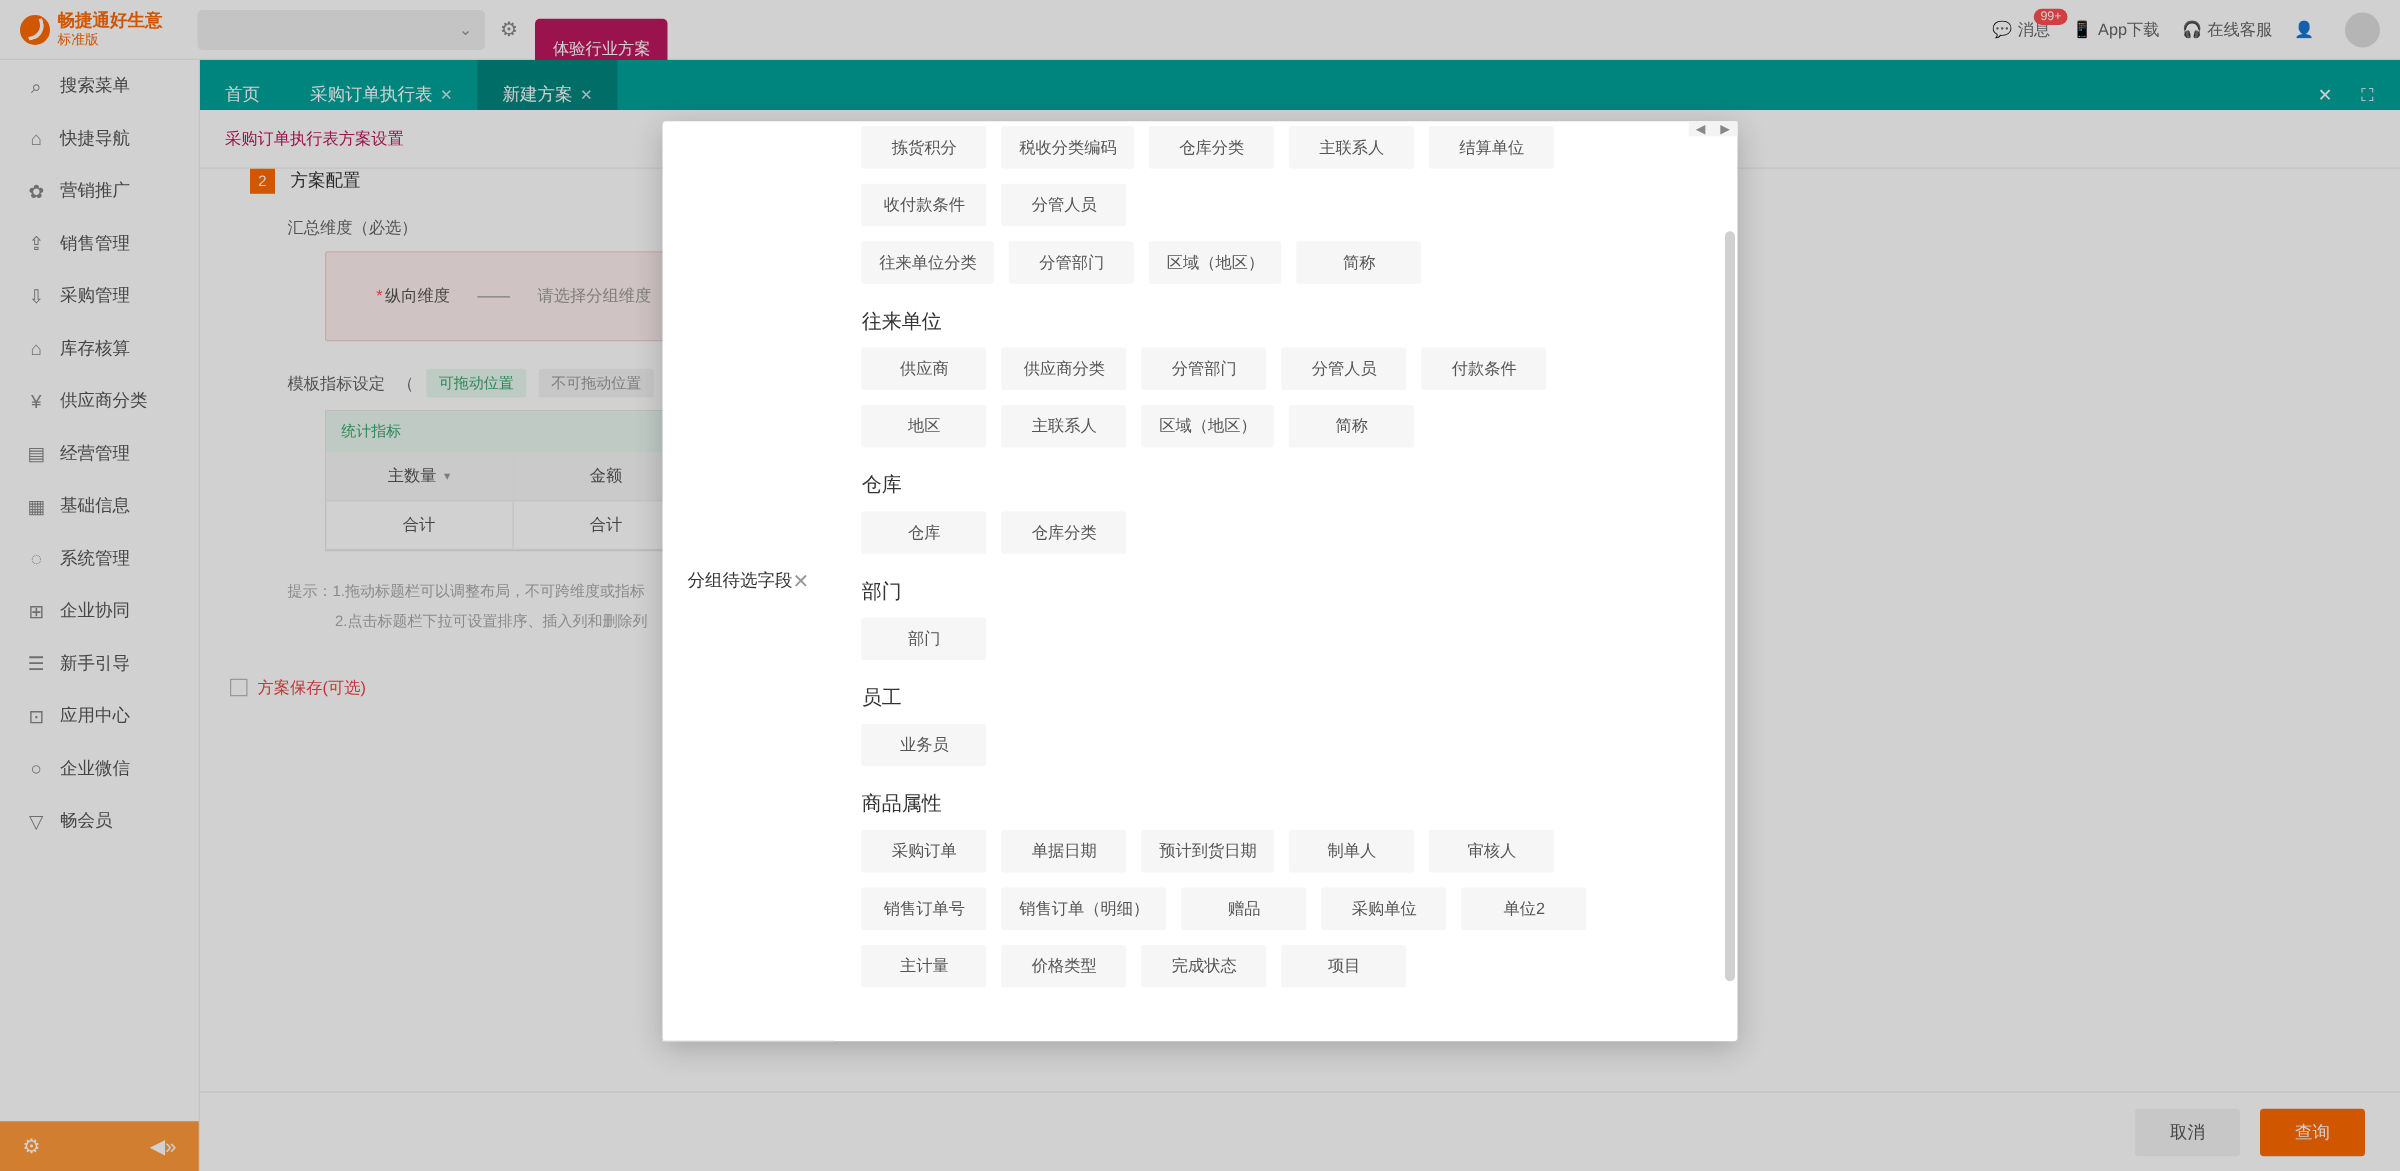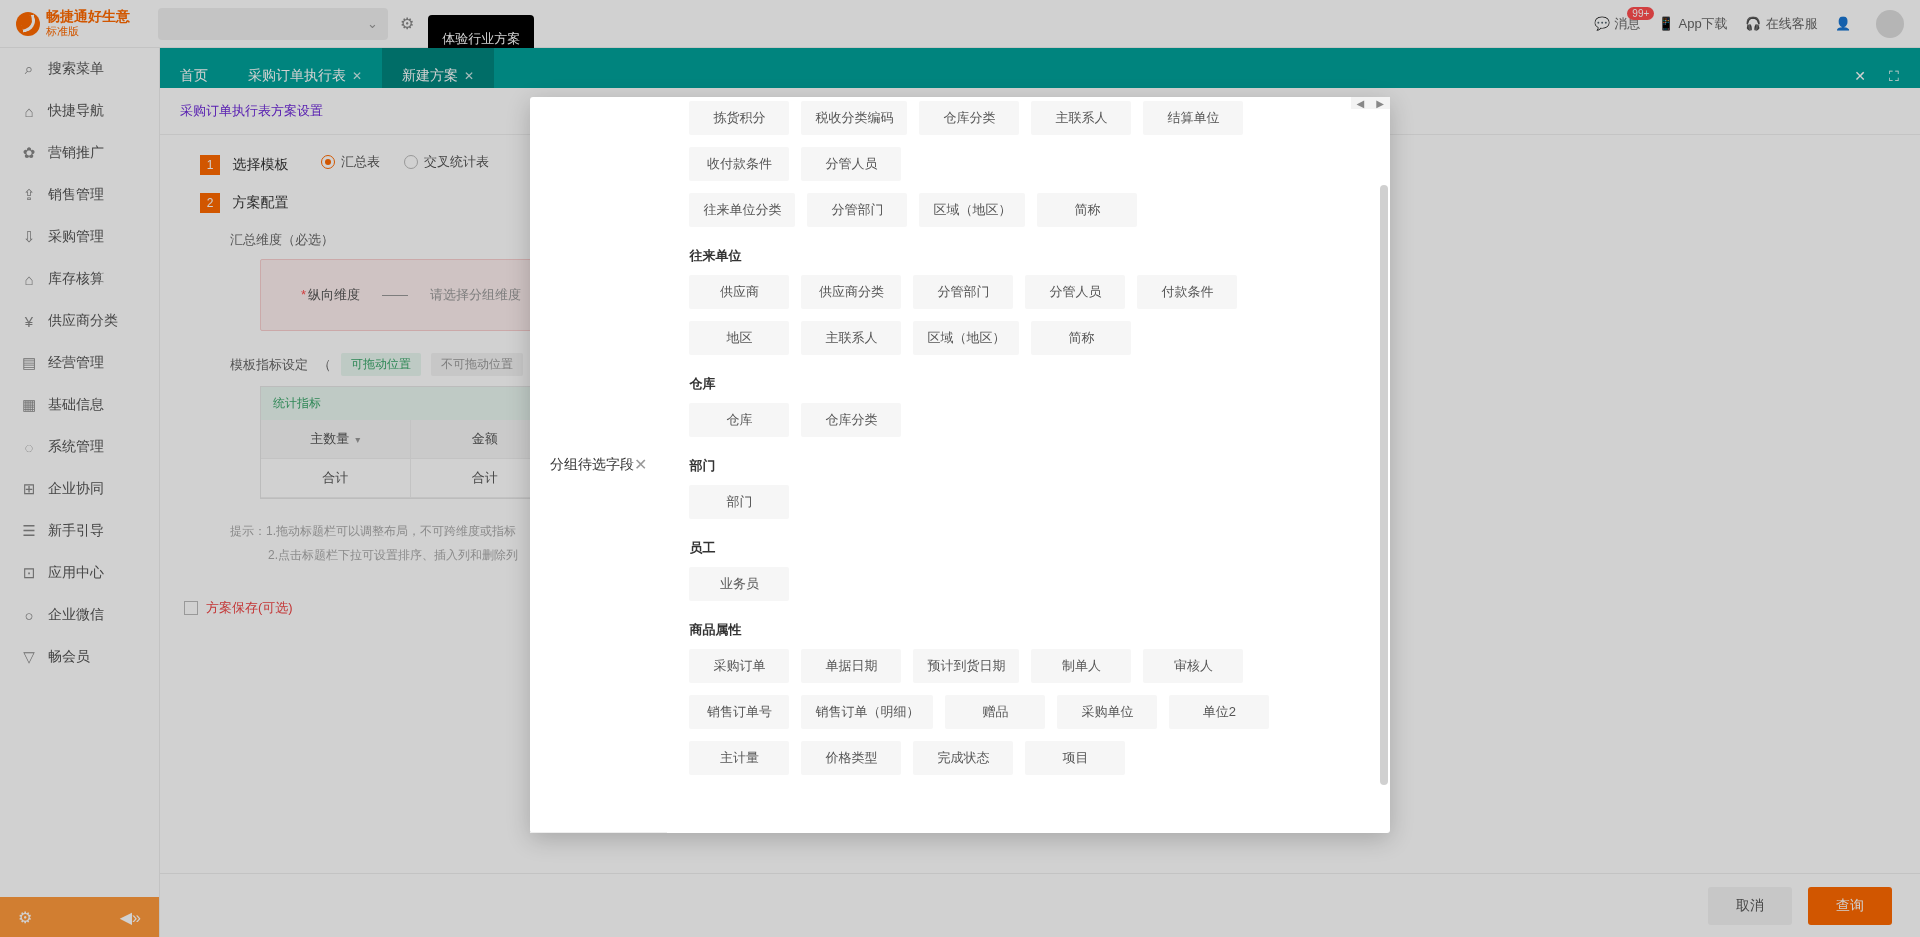--- a/index.html
+++ b/index.html
@@ -7,21 +7,21 @@
 
 
 .topbar { height:48px; background:#fff; display:flex; align-items:center; padding:0 16px; border-bottom:1px solid #eee; }
 .logo { display:flex; align-items:center; gap:6px; }
 .logo-icon { width:24px; height:24px; background:#ff6a00; border-radius:50%; position:relative; }
 .logo-icon::after { content:""; position:absolute; width:12px; height:12px; border:3px solid #fff; border-top:none; border-left:none; border-radius:0 0 12px 0; top:4px; left:5px; transform:rotate(-15deg);}
 .logo-text { font-size:14px; color:#ff6a00; font-weight:600; }
 .logo-sub { font-size:11px; color:#ff6a00; margin-top:-2px;}
 .org-select { margin-left:28px; width:230px; height:32px; background:#f0f0f0; border-radius:4px; display:flex; align-items:center; padding:0 10px; color:#999; font-size:13px; justify-content:space-between; }
 .gear { margin-left:12px; color:#888; font-size:16px; }
-.orange-btn { margin-left:14px; background:#000000; color:#fff; border:none; padding:15px 14px; border-radius:4px; font-size:13px;margin-top:31px; }
+.orange-btn { margin-left:14px; background:#be185d; color:#fff; border:none; padding:15px 14px; border-radius:4px; font-size:13px;margin-top:31px; }
 .topbar-right { margin-left:auto; display:flex; align-items:center; gap:18px; color:#666; font-size:13px; }
 .tr-item { display:flex; align-items:center; gap:4px; position:relative; }
 .badge { position:absolute; top:-8px; right:-14px; background:#ff4d4f; color:#fff; font-size:10px; padding:1px 5px; border-radius:8px; }
 .avatar { width:28px; height:28px; background:#ddd; border-radius:50%; margin-left:6px; }
 
 
 .sidebar { position:absolute; left:0; top:48px; bottom:0; width:160px; background:#fff; border-right:1px solid #eee; display:flex; flex-direction:column; }
 .side-item { display:flex; align-items:center; gap:10px; padding:12px 20px; color:#555; font-size:14px; cursor:pointer; }
 .side-item .ico { width:18px; height:18px; display:inline-flex; align-items:center; justify-content:center; font-size:15px; color:#888; }
 .side-footer { margin-top:auto; height:40px; background:#ff9a3c; display:flex; align-items:center; justify-content:space-between; padding:0 18px; color:#fff; }
@@ -29,21 +29,21 @@
 
 .tabstrip { position:absolute; left:160px; right:0; top:48px; height:56px; background:#00a29a; display:flex; align-items:stretch; color:#fff; font-size:14px; }
 .tab { padding:0 20px; display:flex; align-items:center; gap:6px; }
 .tab.active { background:#00857e; }
 .tab .x { font-size:12px; opacity:.8; }
 .tabstrip-right { margin-left:auto; display:flex; align-items:center; gap:10px; padding-right:14px; }
 .ts-ico { width:24px; height:24px; display:flex; align-items:center; justify-content:center; font-size:14px; }
 
 
 .content { position:absolute; left:160px; right:0; top:88px; bottom:0; background:#fff; }
-.crumb { padding:14px 20px; font-size:13px; color:#6d28d9; border-bottom:1px solid #f0f0f0;}
+.crumb { padding:14px 20px; font-size:13px; color:#be185d; border-bottom:1px solid #f0f0f0;}
 .section { padding:18px 40px; }
 .step-badge { display:inline-block; background:#ff6a00; color:#fff; width:20px; height:20px; text-align:center; line-height:20px; font-size:12px; margin-right:8px; }
 .step-title { font-size:14px; color:#333; display:inline-block; vertical-align:middle; }
 .radios { display:inline-flex; gap:24px; margin-left:28px; font-size:13px; color:#555; }
 .radio { display:flex; align-items:center; gap:6px; }
 .rdot { width:14px; height:14px; border:1px solid #bbb; border-radius:50%; display:inline-block; position:relative;}
 .radio.on .rdot { border-color:#ff6a00; }
 .radio.on .rdot::after { content:""; position:absolute; inset:3px; background:#ff6a00; border-radius:50%; }
 .sub-label { font-size:13px; color:#666; margin:18px 0 10px 30px; }
 .req-row { margin-left:60px; background:#fdeeee; border:1px solid #f8cfcf; padding:26px 40px; display:flex; align-items:center; gap:22px; width:1100px; border-radius:2px;}
@@ -72,21 +72,21 @@
 .btn { padding:10px 28px; font-size:14px; border-radius:3px; cursor:pointer; }
 .btn.cancel { background:#f3f3f3; color:#555; border:none;}
 .btn.primary { background:#ff6a00; color:#fff; border:none;}
 
 
 .mask { position:absolute; inset:0; background:rgba(0,0,0,.18); }
 .modal { position:absolute; left:530px; top:97px; width:860px; height:736px; background:#fff; border-radius:3px; box-shadow:0 6px 24px rgba(0,0,0,.2); display:flex; flex-direction:row; }
 .modal-head { padding:16px 20px; font-size:14px; color:#333; border-bottom:1px solid #eee; display:flex; align-items:center; }
 .modal-close { margin-left:auto; color:#999; font-size:16px; cursor:pointer; }
 .modal-body { flex:1; overflow:auto; padding:4px 22px 10px; }
-.grp-title { font-size:13px; color:#333; margin:20px 0 10px; font-weight:700;}
+.grp-title { font-size:16px; color:#333; margin:20px 0 10px; font-weight:400;}
 .grp-row { display:flex; flex-wrap:wrap; gap:12px; }
 .field-chip { min-width:100px; padding:8px 14px; background:#f6f6f6; color:#555; font-size:13px; text-align:center; border-radius:2px; cursor:pointer; }
 .modal-scroll { height:12px; background:#f3f3f3; display:flex; align-items:center; padding:0 6px; position:relative;}
 .ms-track { flex:1; height:8px; background:#d9d9d9; border-radius:4px; margin:0 6px;}
 .ms-arrow { font-size:10px; color:#888; }
 .body-vscroll { position:absolute; right:2px; top:48px; bottom:14px; width:8px; }
 .vs-thumb { position:absolute; left:0; right:0; top:40px; height:600px; background:#d0d0d0; border-radius:4px;}
 </style>
 </head>
 <body>
@@ -209,34 +209,20 @@
     </div>
   <div class="tabstrip-right">
     <span class="ts-ico">✕</span>
     <span class="ts-ico">⛶</span>
   </div>
 </div>
 
 <div class="content">
   <div class="crumb">采购订单执行表方案设置</div>
 
-  <div class="section">
-    <span class="step-badge">1</span>
-    <span class="step-title">选择模板</span>
-    <span class="radios">
-      <span class="radio on">
-          <span class="rdot"></span>
-          <span>汇总表</span>
-        </span>
-      <span class="radio">
-          <span class="rdot"></span>
-          <span>交叉统计表</span>
-        </span>
-    </span>
-  </div>
 
   <div class="section" style="padding-top:0;">
     <span class="step-badge">2</span>
     <span class="step-title">方案配置</span>
     <div class="sub-label">汇总维度（必选）</div>
     <div class="req-row">
       <span class="lbl"><span class="star">*</span><span>纵向维度</span></span>
       <span class="dash"></span>
       <span class="sel">请选择分组维度</span>
     </div>

